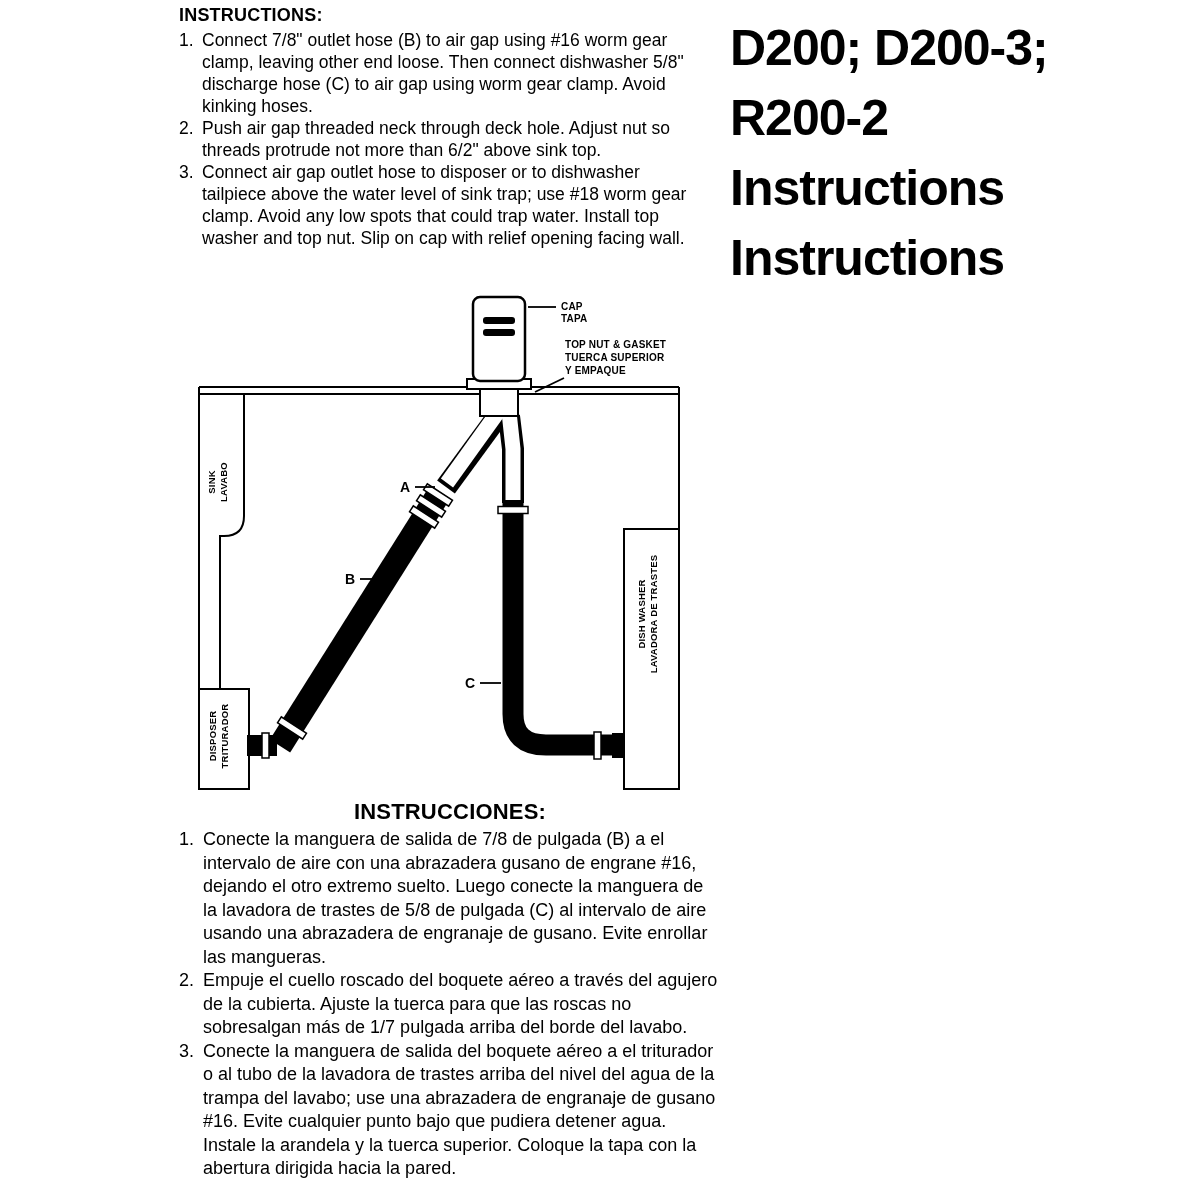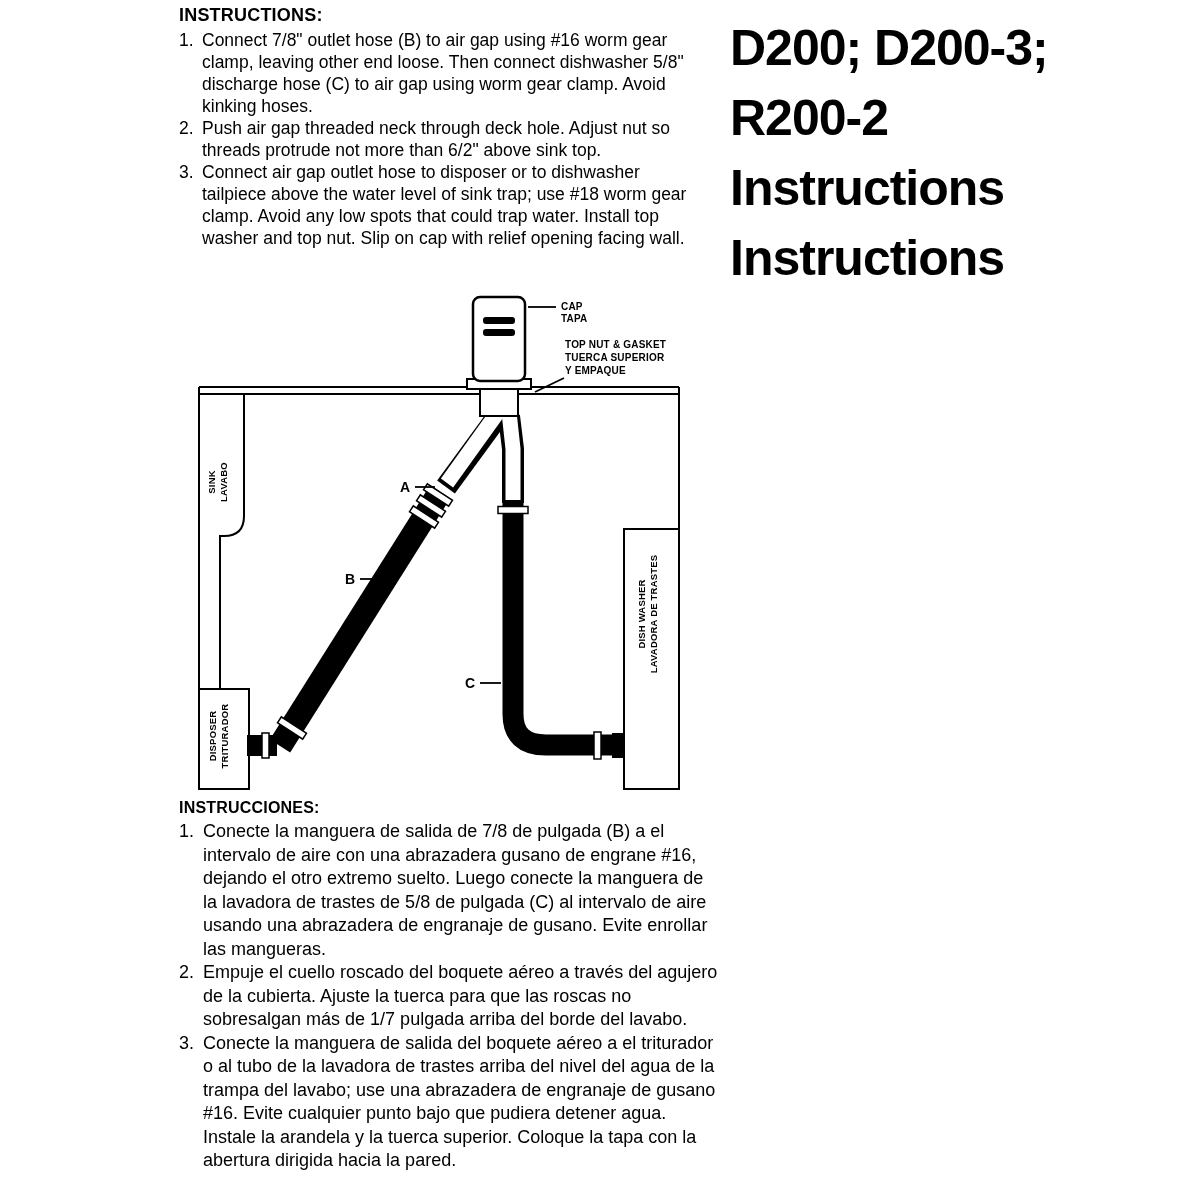--- a/index.html
+++ b/index.html
@@ -24,21 +24,21 @@
   .dlabel{font-family:"Liberation Sans",sans-serif;font-weight:bold;font-size:10px;letter-spacing:.2px;}
   .dlabel-sm{font-family:"Liberation Sans",sans-serif;font-weight:bold;font-size:9.5px;letter-spacing:.2px;}
   .dletter{font-family:"Liberation Sans",sans-serif;font-weight:bold;font-size:14px;}
   .outline{fill:#fff;stroke:#000;stroke-width:2;}
   .thin{stroke:#000;stroke-width:2;fill:none;}
   .leader{stroke:#000;stroke-width:1.8;fill:none;}
   .clamp{fill:#fff;stroke:#000;stroke-width:1.5;}
 
   
   .es-block{position:absolute;left:163px;top:799px;width:542px;}
-  .es-block .heading{font-size:16px;}
+  .es-block .heading{font-size:22px;text-align:center;}
   .es-block .step{font-size:18px;line-height:23.5px;}
   .es-block .step .num{flex:0 0 24px;}
 
   
   .edge-mark{position:absolute;right:0;width:9px;background:#000;}
   .edge-mark.m1{top:116px;height:18px;}
   .edge-mark.m2{top:176px;height:18px;}
 </style>
 </head>
 <body>

